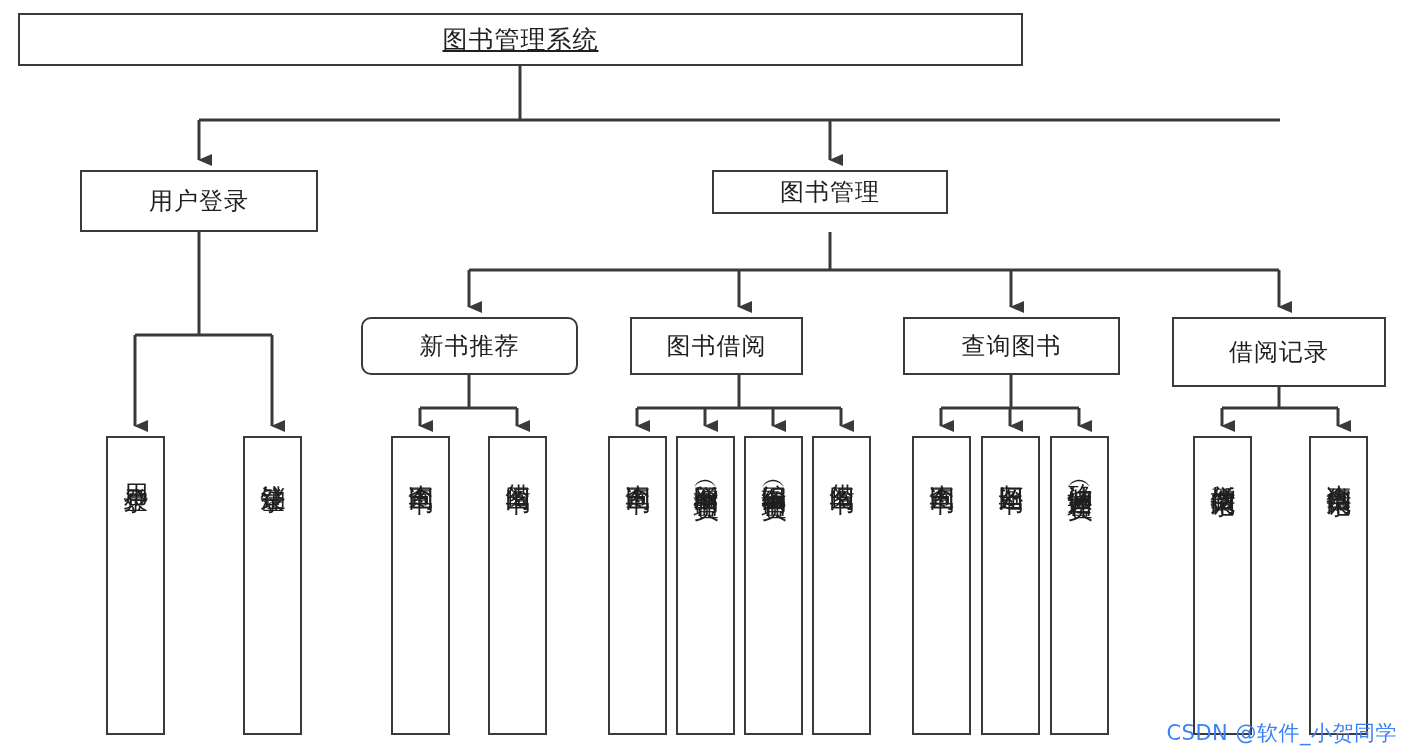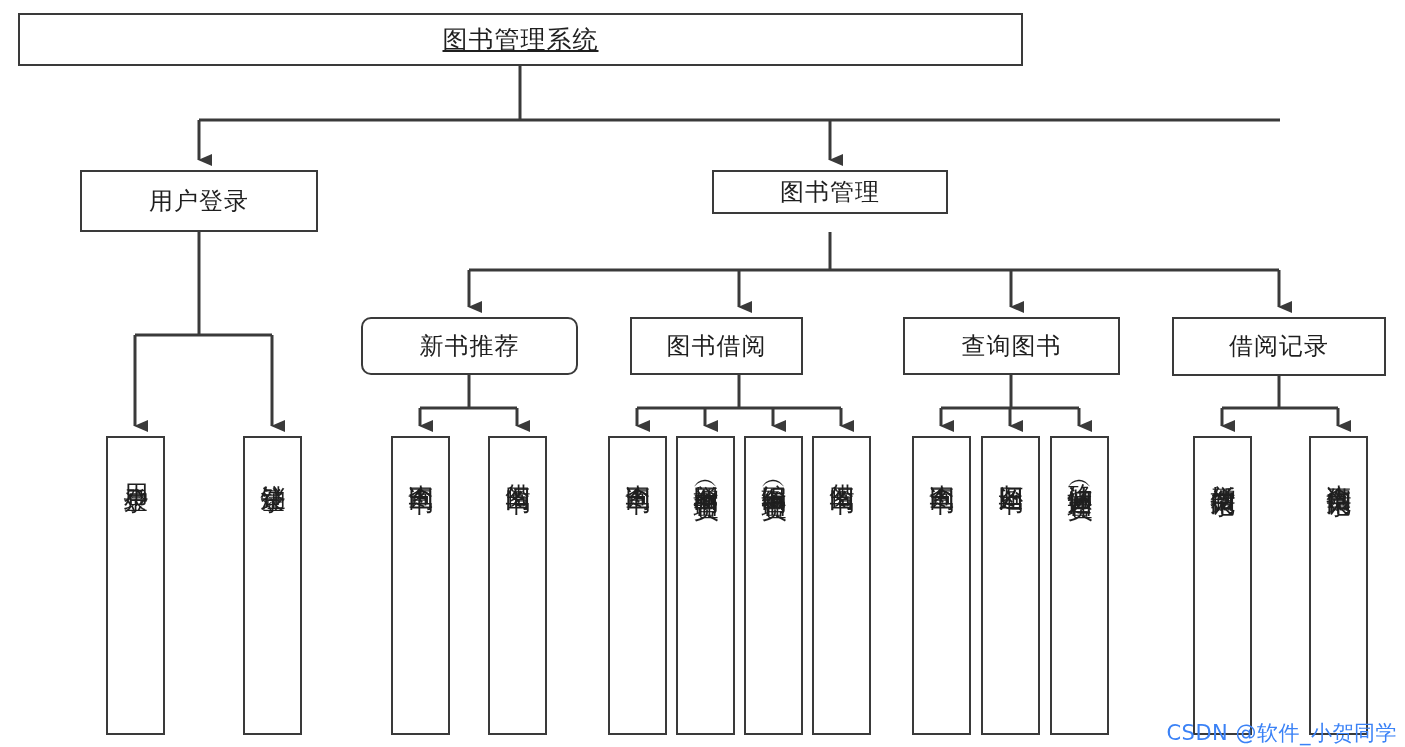--- a/index.html
+++ b/index.html
@@ -135,21 +135,21 @@
 
   <div class="node l3" style="left:361px; top:317px; width:217px; height:58px;border-radius:10px;">
     <span class="label">新书推荐</span>
   </div>
   <div class="node l3" style="left:630px; top:317px; width:173px; height:58px;">
     <span class="label">图书借阅</span>
   </div>
   <div class="node l3" style="left:903px; top:317px; width:217px; height:58px;">
     <span class="label">查询图书</span>
   </div>
-  <div class="node l3" style="left:1172px; top:317px; width:214px; height:59px;">
+  <div class="node l3" style="left:1172px; top:317px; width:214px; height:70px;">
     <span class="label">借阅记录</span>
   </div>
 
   <div class="node leaf" style="left:106px; top:436px; width:59px; height:299px;">
     <span class="label">用户登录</span>
   </div>
   <div class="node leaf" style="left:243px; top:436px; width:59px; height:299px;">
     <span class="label">注销登录</span>
   </div>
 

